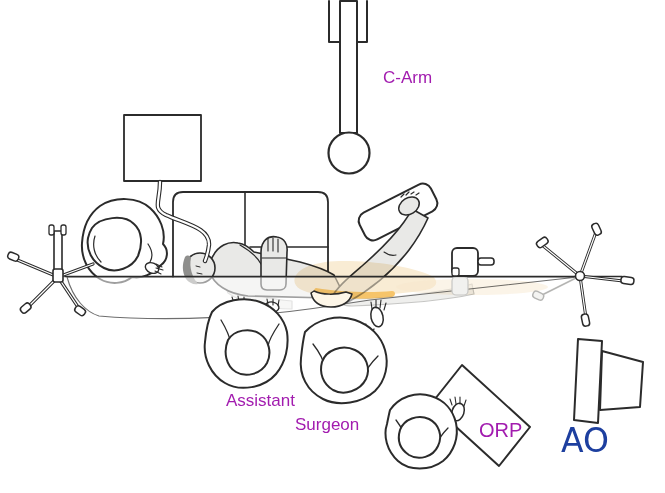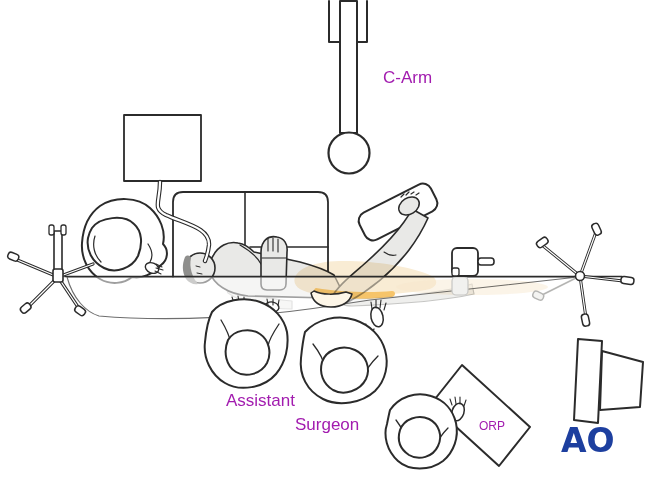--- a/index.html
+++ b/index.html
@@ -9,24 +9,24 @@
   }
   .stage svg{position:absolute;left:0;top:0;}
   .lbl{
     position:absolute;font-size:17px;color:#a21caf;white-space:nowrap;
     font-family:"Liberation Sans", sans-serif;
   }
   .lbl-anesthetist{left:13px;top:175px;}
   .lbl-carm{left:383px;top:68px;}
   .lbl-assistant{left:179px;top:391px;margin-left:47px;}
   .lbl-surgeon{left:284px;top:415px;margin-left:11px;}
-  .lbl-orp{left:479px;top:419px;font-size:12px;}
+  .lbl-orp{left:479px;top:419px;font-size:20px;}
   .ao-logo{
     position:absolute;left:561px;top:424px;
-    font-family:"DejaVu Sans", sans-serif;font-weight:700;
+    font-family:"DejaVu Sans", sans-serif;font-weight:400;
     font-size:33px;color:#1d3f9f;letter-spacing:0px;line-height:1;
   }
 </style>
 </head>
 <body>
 
 <div class="stage">
 
 <svg width="665" height="493" viewBox="0 0 665 493">
   <g fill="none" stroke="#2b2b2b" stroke-linecap="round" stroke-linejoin="round">

